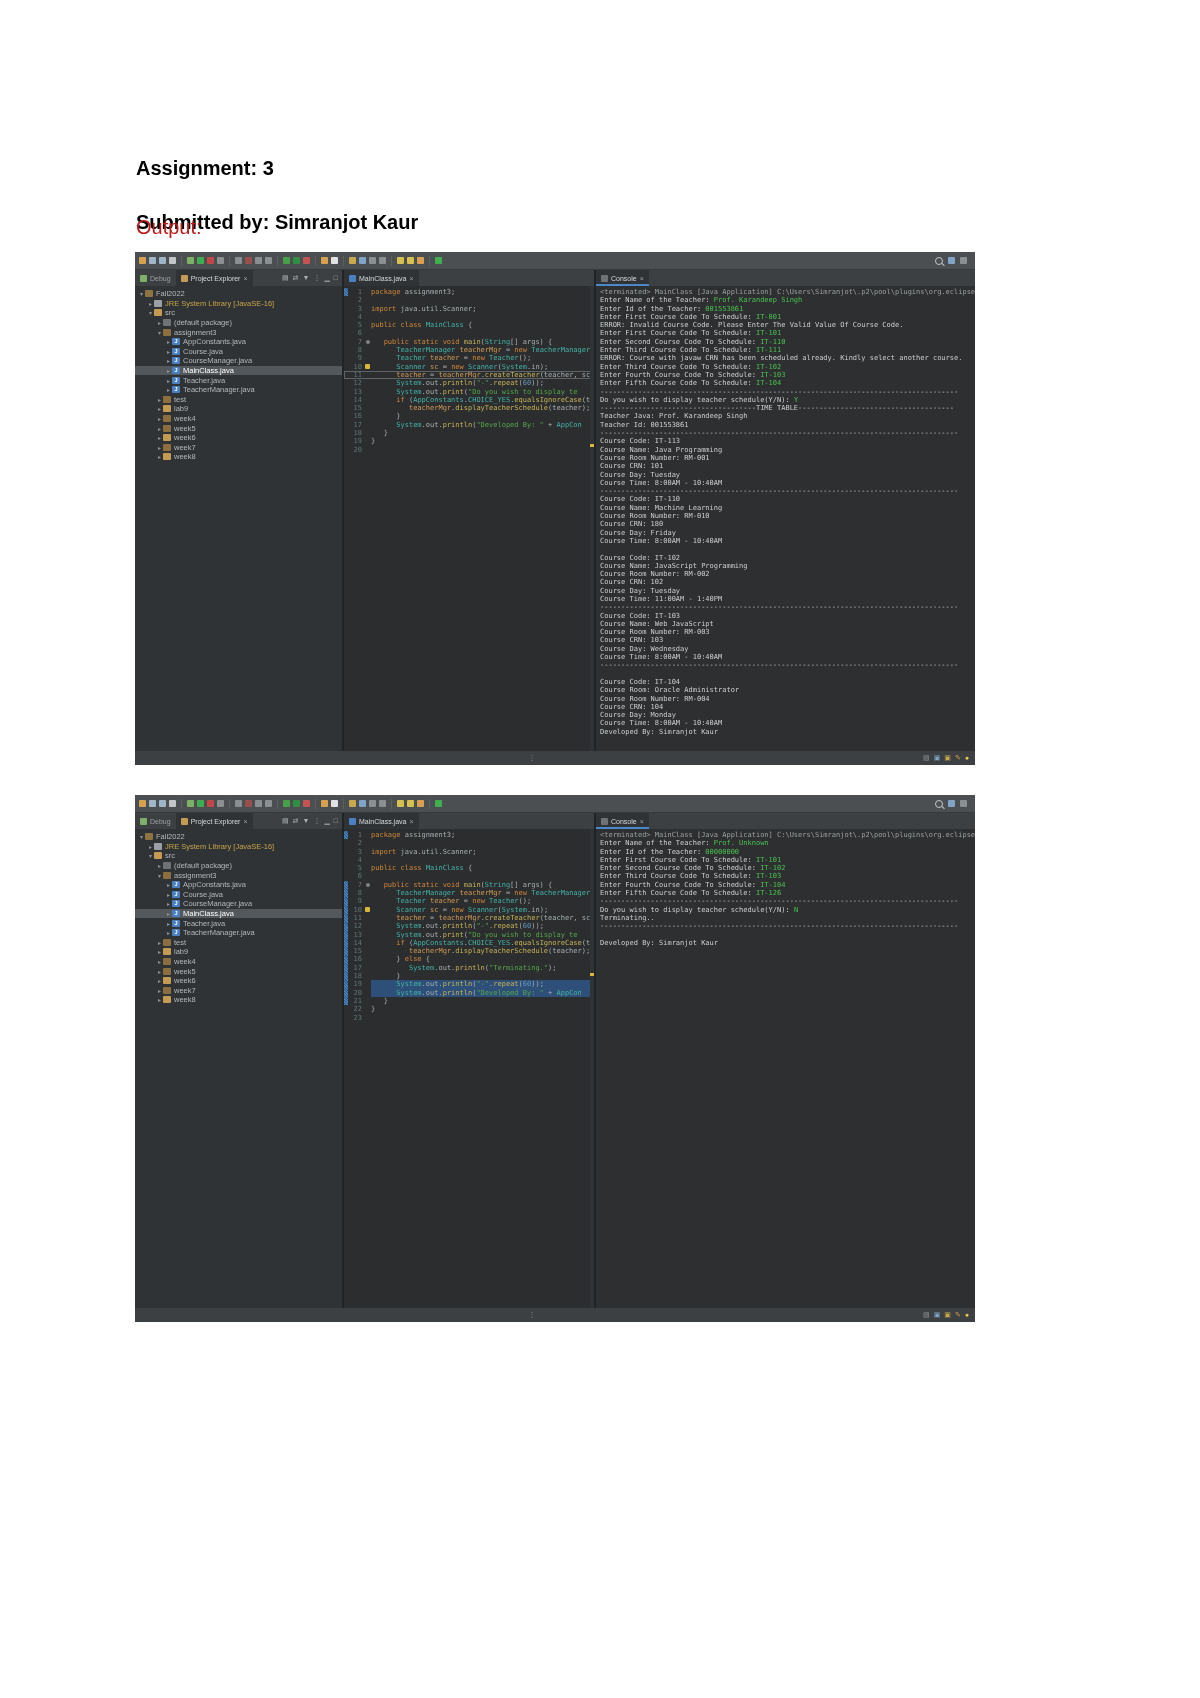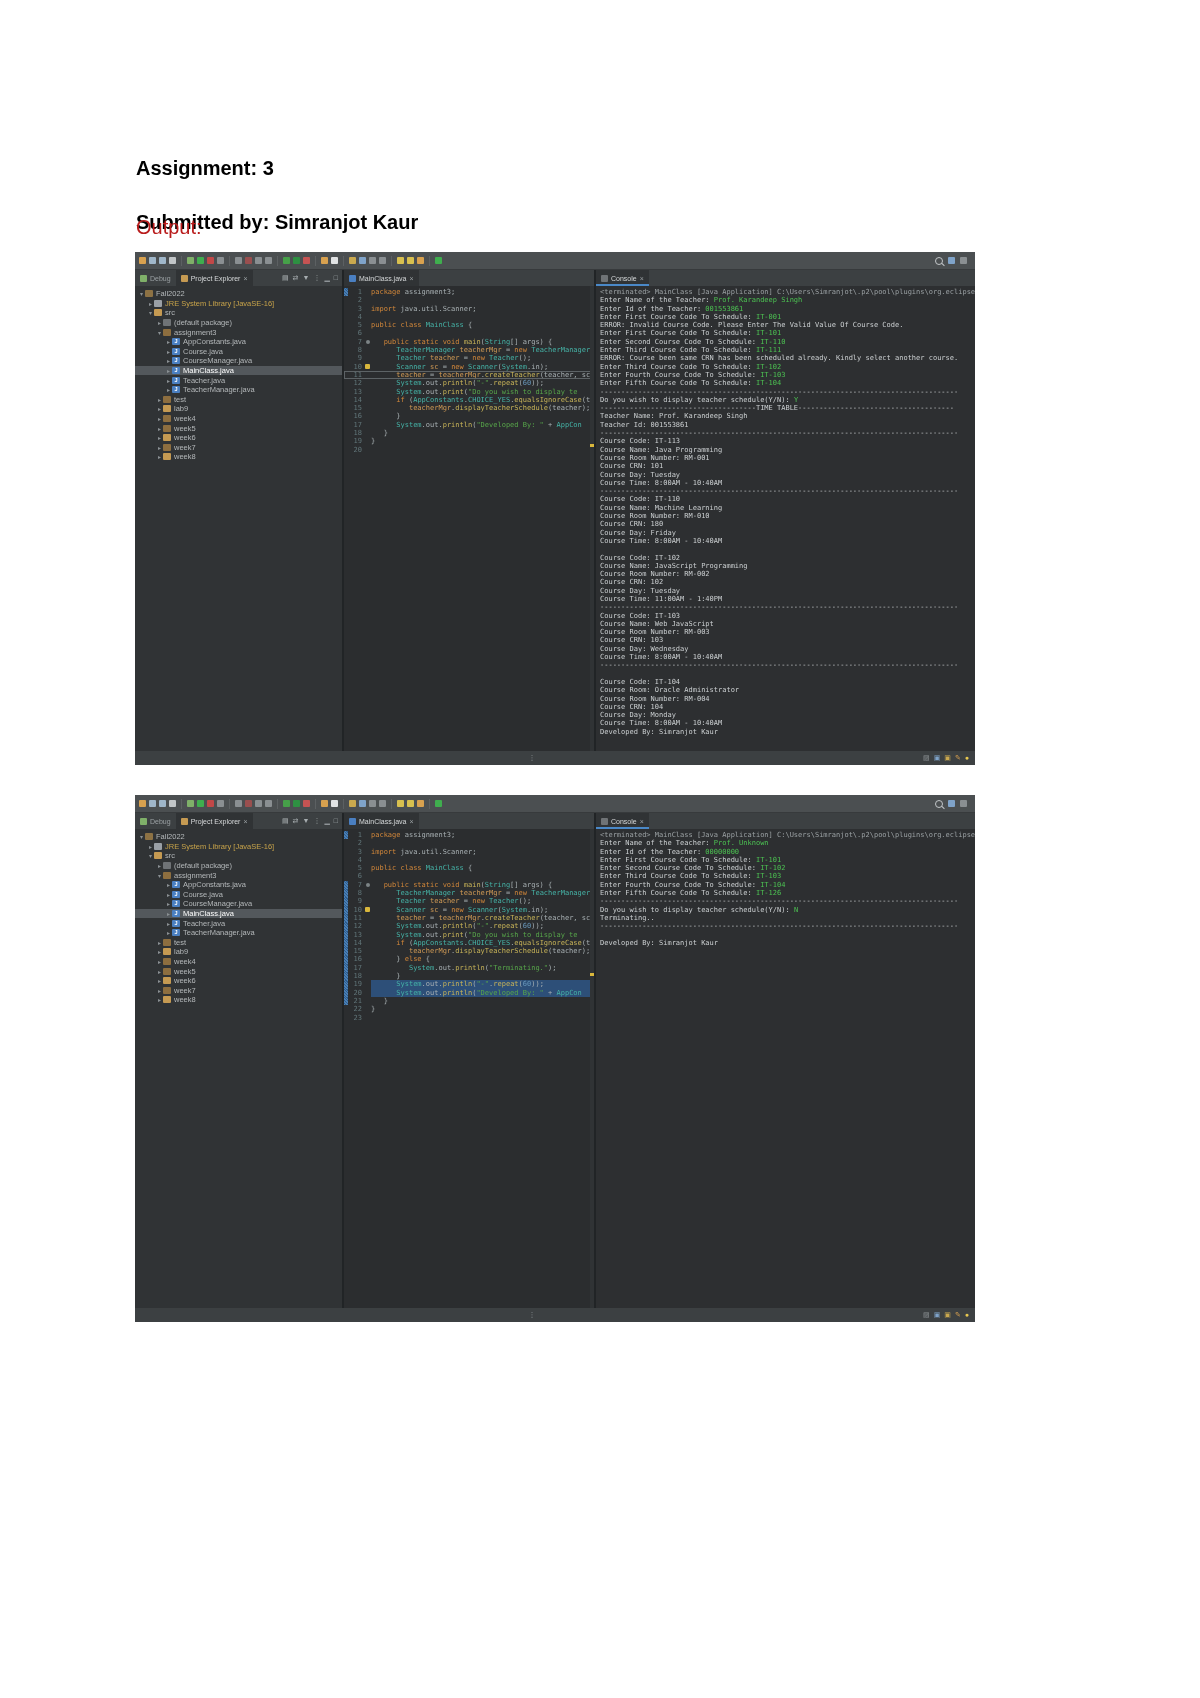--- a/index.html
+++ b/index.html
@@ -404,28 +404,28 @@
         </div>
         <div class="cbody">
           <div class="cline title">&lt;terminated&gt; MainClass [Java Application] C:\Users\Simranjot\.p2\pool\plugins\org.eclipse.justj.openjdk.hotspot.jre.full.win32.x86_64_16.0.2\jre\bin\javaw.exe</div>
           <div class="cline out"><span>Enter Name of the Teacher: </span><span class="cin">Prof. Karandeep Singh</span></div>
           <div class="cline out"><span>Enter Id of the Teacher: </span><span class="cin">001553861</span></div>
           <div class="cline out"><span>Enter First Course Code To Schedule: </span><span class="cin">IT-001</span></div>
           <div class="cline out"><span>ERROR: Invalid Course Code. Please Enter The Valid Value Of Course Code.</span></div>
           <div class="cline out"><span>Enter First Course Code To Schedule: </span><span class="cin">IT-101</span></div>
           <div class="cline out"><span>Enter Second Course Code To Schedule: </span><span class="cin">IT-110</span></div>
           <div class="cline out"><span>Enter Third Course Code To Schedule: </span><span class="cin">IT-111</span></div>
-          <div class="cline out"><span>ERROR: Course been same CRN has been scheduled already. Kindly select another course.</span></div>
+          <div class="cline out"><span>ERROR: Course with javaw CRN has been scheduled already. Kindly select another course.</span></div>
           <div class="cline out"><span>Enter Third Course Code To Schedule: </span><span class="cin">IT-102</span></div>
           <div class="cline out"><span>Enter Fourth Course Code To Schedule: </span><span class="cin">IT-103</span></div>
           <div class="cline out"><span>Enter Fifth Course Code To Schedule: </span><span class="cin">IT-104</span></div>
           <div class="cline out">-------------------------------------------------------------------------------------</div>
           <div class="cline out"><span>Do you wish to display teacher schedule(Y/N): </span><span class="cin">Y</span></div>
           <div class="cline out">-------------------------------------TIME TABLE-------------------------------------</div>
-          <div class="cline out"><span>Teacher Name: Prof. Karandeep Singh</span></div>
+          <div class="cline out"><span>Teacher Java: Prof. Karandeep Singh</span></div>
           <div class="cline out"><span>Teacher Id: 001553861</span></div>
           <div class="cline out">-------------------------------------------------------------------------------------</div>
           <div class="cline out"><span>Course Code: IT-113</span></div>
           <div class="cline out"><span>Course Name: Java Programming</span></div>
           <div class="cline out"><span>Course Room Number: RM-001</span></div>
           <div class="cline out"><span>Course CRN: 101</span></div>
           <div class="cline out"><span>Course Day: Tuesday</span></div>
           <div class="cline out"><span>Course Time: 8:00AM - 10:40AM</span></div>
           <div class="cline out">-------------------------------------------------------------------------------------</div>
           <div class="cline out"><span>Course Code: IT-110</span></div>

